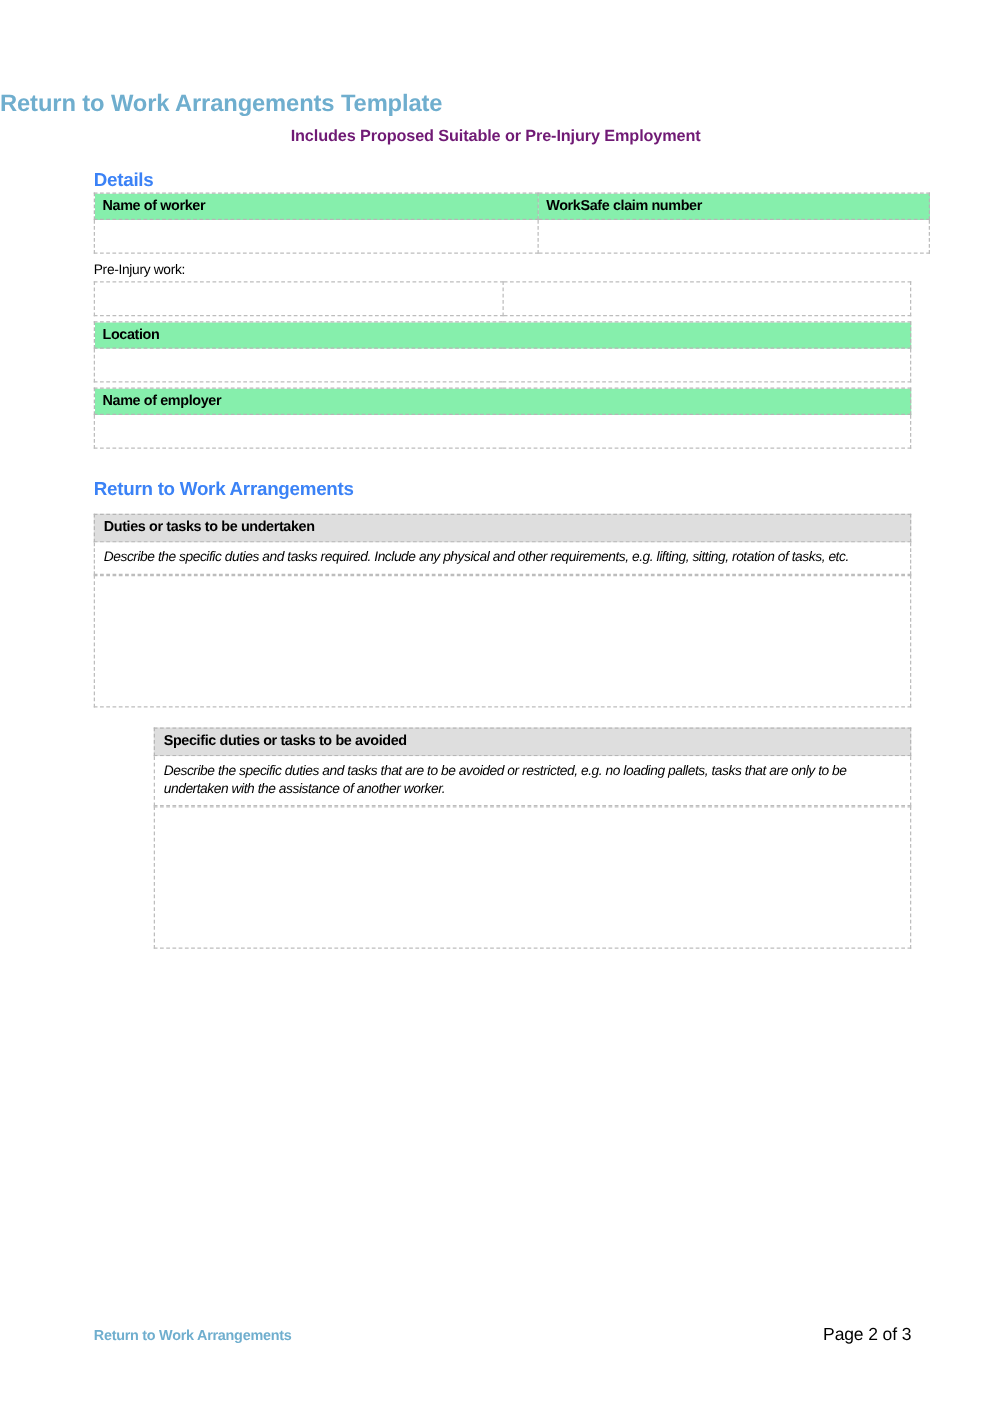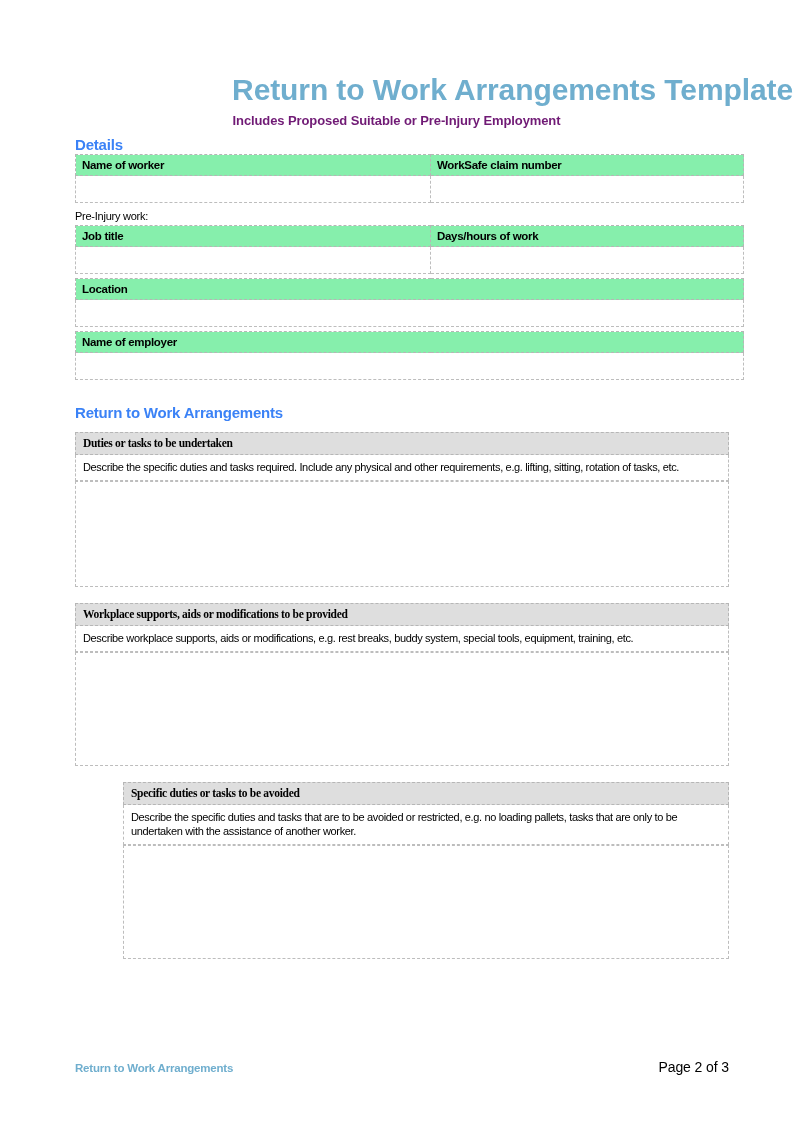--- a/index.html
+++ b/index.html
@@ -20,23 +20,23 @@
     position: absolute;
     left: 0; top: 0;
     width: 793px;
     height: 1122px;
     box-sizing: border-box;
     padding: 0;
   }
 
   
   .doc-title {
-    text-align: right;
+    text-align: left;
     color: #6faece;
-    font-size: 30px;
+    font-size: 19px;
     font-weight: bold;
     line-height: 1.05;
     letter-spacing: -0.1px;
     margin: 0;
     padding-top: 74px;
   }
   .doc-subtitle {
     text-align: center;
     color: #701a75;
     font-size: 13px;
@@ -110,26 +110,26 @@
     margin-top: 0;
   }
   .arr-head {
     background: #dedede;
     border: 1px dashed #b6b6b6;
     font-size: 11.5px;
     font-weight: bold;
     padding: 4px 0 5px 7px;
     letter-spacing: -0.3px;
     box-sizing: border-box;
-    font-family: Liberation Serif, serif;
   }
   .arr-hint {
     border: 1px dashed #bdbdbd;
     border-top: none;
     font-size: 11px;
+    font-style: italic;
     color: #000;
     padding: 5px 8px 6px 7px;
     line-height: 1.28;
     letter-spacing: -0.35px;
     box-sizing: border-box;
     background: #fff;
   }
   .arr-fill {
     border: 1px dashed #bdbdbd;
     background: #fff;
@@ -181,24 +181,20 @@
         <td class="fill-cell"></td>
         <td class="fill-cell"></td>
       </tr>
     </tbody>
       </table>
 
     <p class="lead-text">Pre-Injury work:</p>
 
     <table class="form-table">
       <tbody>
-          <tr>
-        <td class="hdr-cell" style="width:348px;">Job title</td>
-        <td class="hdr-cell" style="width:306px;">Days/hours of work</td>
-      </tr>
       <tr>
         <td class="fill-cell"></td>
         <td class="fill-cell"></td>
       </tr>
       <tr class="spacer-row-sm">
             <td colspan="2"></td>
           </tr>
       <tr>
         <td class="hdr-cell" colspan="2">Location</td>
       </tr>
@@ -218,25 +214,20 @@
       </table>
 
     <h2 class="section-heading" style="margin-top:24px;">Return to Work Arrangements</h2>
 
     <div class="arr-block" style="margin-top:10px;">
       <div class="arr-head">Duties or tasks to be undertaken</div>
       <div class="arr-hint">Describe the specific duties and tasks required.   Include any physical and other requirements, e.g. lifting, sitting, rotation of tasks, etc.</div>
       <div class="arr-fill" style="height:106px;"></div>
     </div>
 
-    <div class="arr-block" style="margin-top:16px;">
-      <div class="arr-head">Workplace supports, aids or modifications to be provided</div>
-      <div class="arr-hint">Describe workplace supports, aids or modifications, e.g. rest breaks, buddy system, special tools, equipment, training, etc.</div>
-      <div class="arr-fill" style="height:114px;"></div>
-    </div>
 
     <div class="arr-block" style="margin-top:16px;margin-left:48px;">
       <div class="arr-head">Specific duties or tasks to be avoided</div>
       <div class="arr-hint">Describe the specific duties and tasks that are to be avoided or restricted, e.g. no loading pallets, tasks that are only to be undertaken with the assistance of another worker.</div>
       <div class="arr-fill" style="height:114px;"></div>
     </div>
 
   </div>
 
   <div class="footer">

